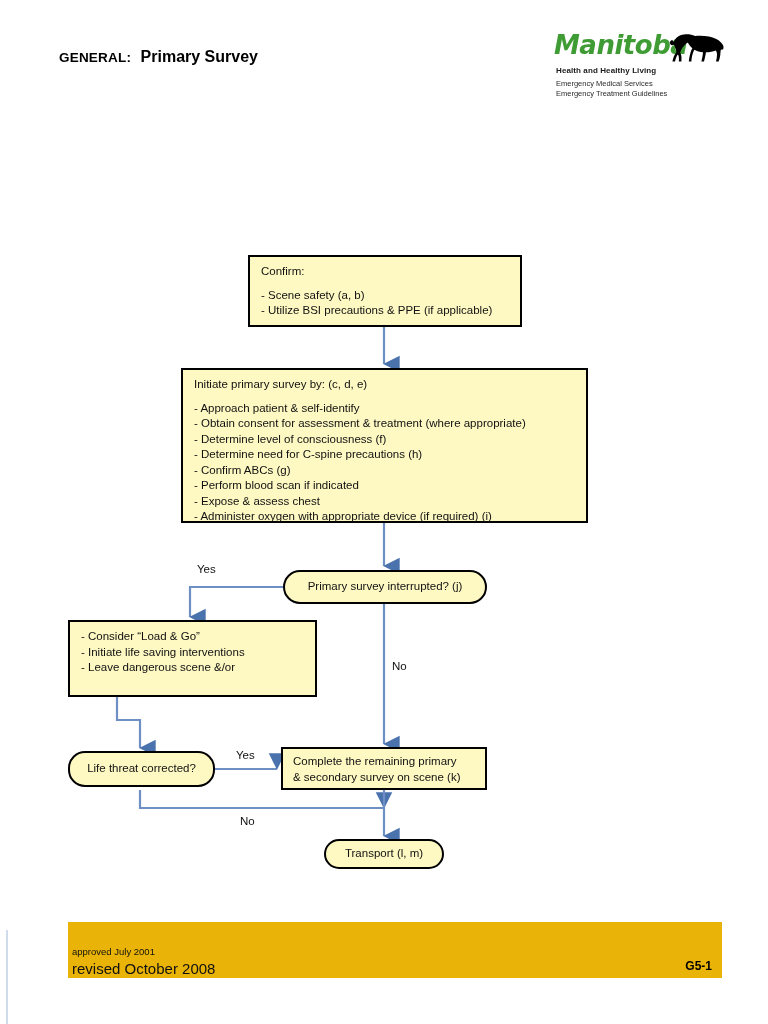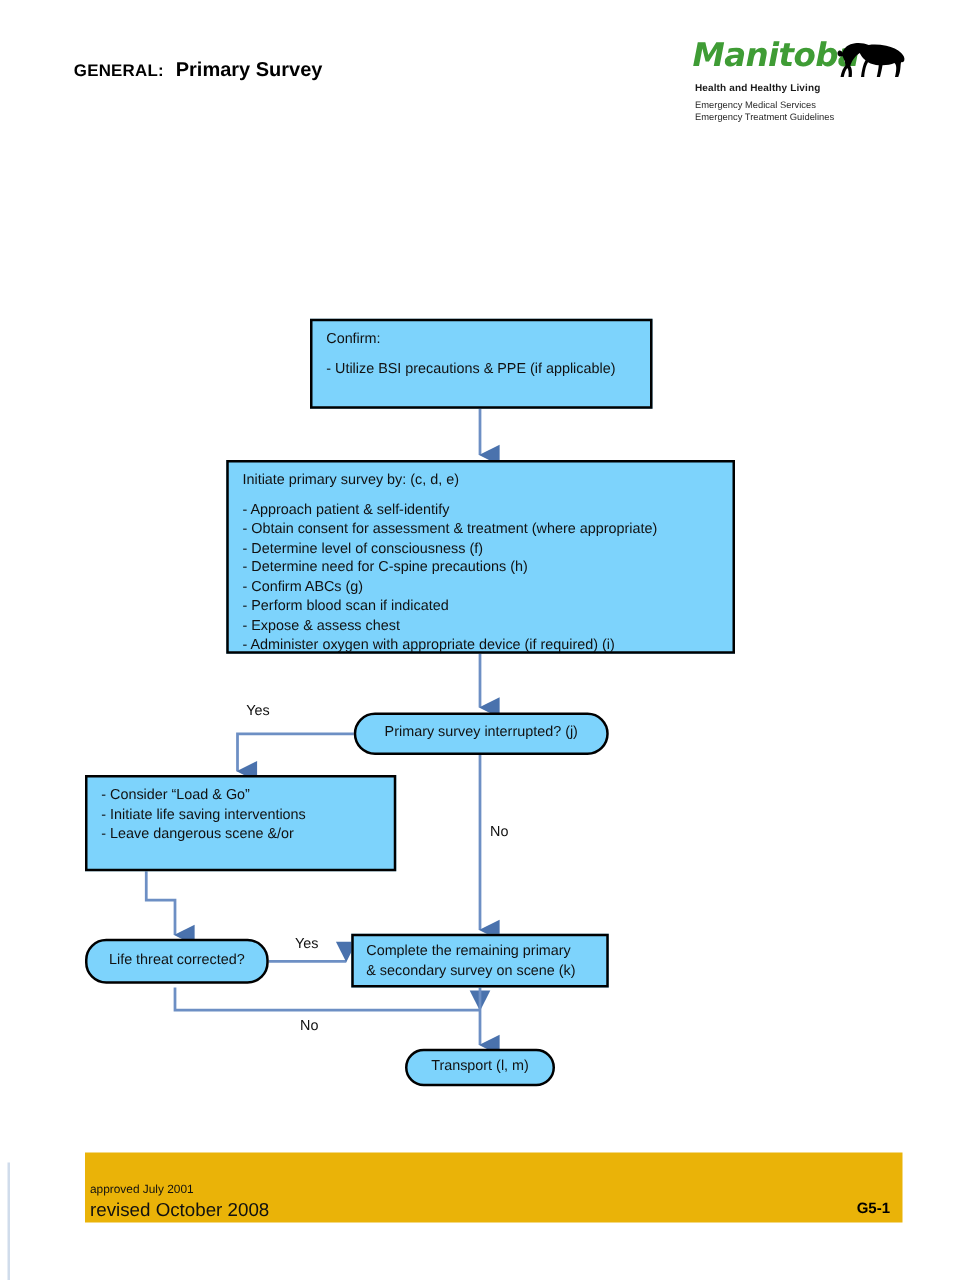--- a/index.html
+++ b/index.html
@@ -71,21 +71,21 @@
     left: 2px; top: 59px;
     font-size: 7.5px;
     color: #2a2a2a;
   }
 
   
   .fbox {
     position: absolute;
     box-sizing: border-box;
     border: 2.5px solid #000000;
-    background: #7dd3fc;
+    background: #fef9c3;
     font-size: 11.5px;
     line-height: 15.5px;
     color: #111111;
   }
   .fbox .pad {
     padding: 7px 10px 7px 11px;
   }
   .fbox.ctr {
     display: flex;
     align-items: center;
@@ -200,20 +200,21 @@
     <path d="M140,790 L140,808 L384,808" marker-end="url(#ah)"></path>
 
     <line x1="384" y1="790" x2="384" y2="836" marker-end="url(#ah)"></line>
   </g>
 </svg>
 
 <div class="fbox" style="left:248px; top:255px; width:274px; height:72px;">
   <div class="pad">
     <div class="ln">Confirm:</div>
     <div class="gap"></div>
+    <div class="ln">- Scene safety (a, b)</div>
     <div class="ln">- Utilize BSI precautions &amp; PPE (if applicable)</div>
   </div>
 </div>
 
 <div class="fbox" style="left:181px; top:368px; width:407px; height:155px;">
   <div class="pad">
     <div class="ln">Initiate primary survey by: (c, d, e)</div>
     <div class="gap"></div>
     <div class="ln">- Approach patient &amp; self-identify</div>
     <div class="ln">- Obtain consent for assessment &amp; treatment (where appropriate)</div>

